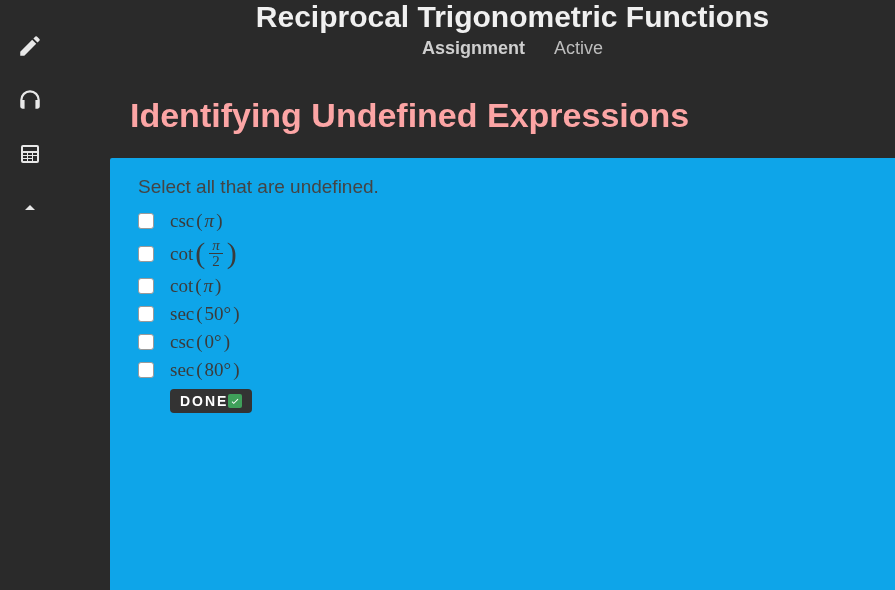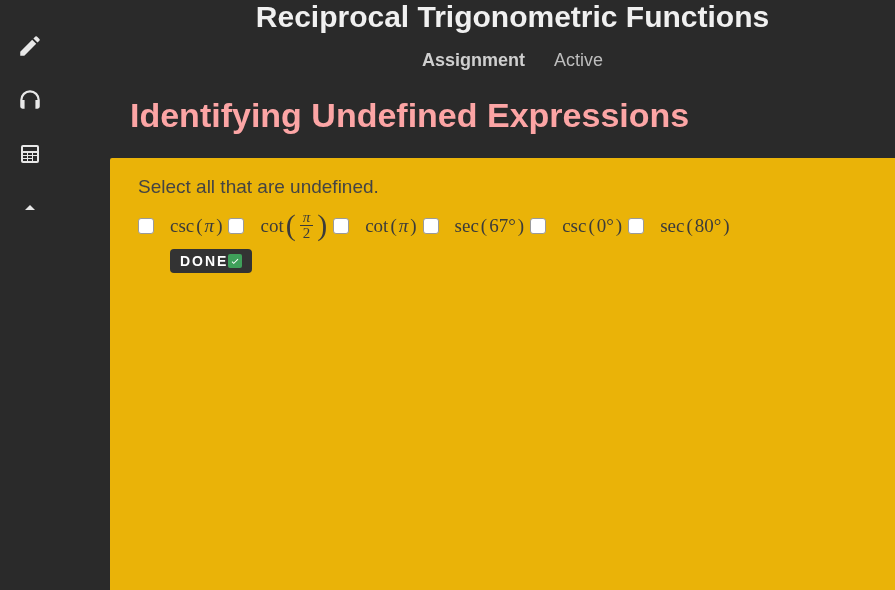--- a/index.html
+++ b/index.html
@@ -38,21 +38,21 @@
     right: 0;
     color: #e8e8e8;
     text-align: center;
   }
   .course-title {
     font-size: 30px;
     font-weight: bold;
     color: #f0f0f0;
   }
   .sub-row {
-    margin-top: 16px;
+    margin-top: 4px;
     font-size: 18px;
     color: #cfcfcf;
     font-weight: bold;
   }
   .sub-row span:last-child {
     font-weight: normal;
     margin-left: 24px;
     color: #bdbdbd;
   }
   .section-title {
@@ -62,33 +62,33 @@
     font-size: 34px;
     font-weight: bold;
     color: #fca5a5;
   }
   .panel {
     position: absolute;
     left: 110px;
     top: 158px;
     right: 0;
     bottom: 0;
-    background: #eab308;
+    background: #0ea5e9;
     color: #333;
     padding: 18px 24px 24px 28px;
     border-top-left-radius: 2px;
   }
   .prompt {
     font-size: 19px;
     color: #444;
     margin-bottom: 12px;
   }
   .options {
     display: flex;
-    flex-direction: row;
+    flex-direction: column;
     gap: 6px;
   }
   .opt {
     display: flex;
     align-items: center;
     gap: 16px;
   }
   .chk {
     appearance: none;
     width: 16px;
@@ -213,21 +213,21 @@
     <div class="opt">
       <input type="checkbox" class="chk" style="">
       <span class="expr">
         <span>cot</span>(<span style="font-style:italic">π</span>)
       </span>
     </div>
 
     <div class="opt">
       <input type="checkbox" class="chk" style="">
       <span class="expr">
-        <span>sec</span> (<span>67°</span>)
+        <span>sec</span> (<span>50°</span>)
       </span>
     </div>
 
     <div class="opt">
       <input type="checkbox" class="chk" style="">
       <span class="expr">
         <span>csc</span> (<span>0°</span>)
       </span>
     </div>
 

